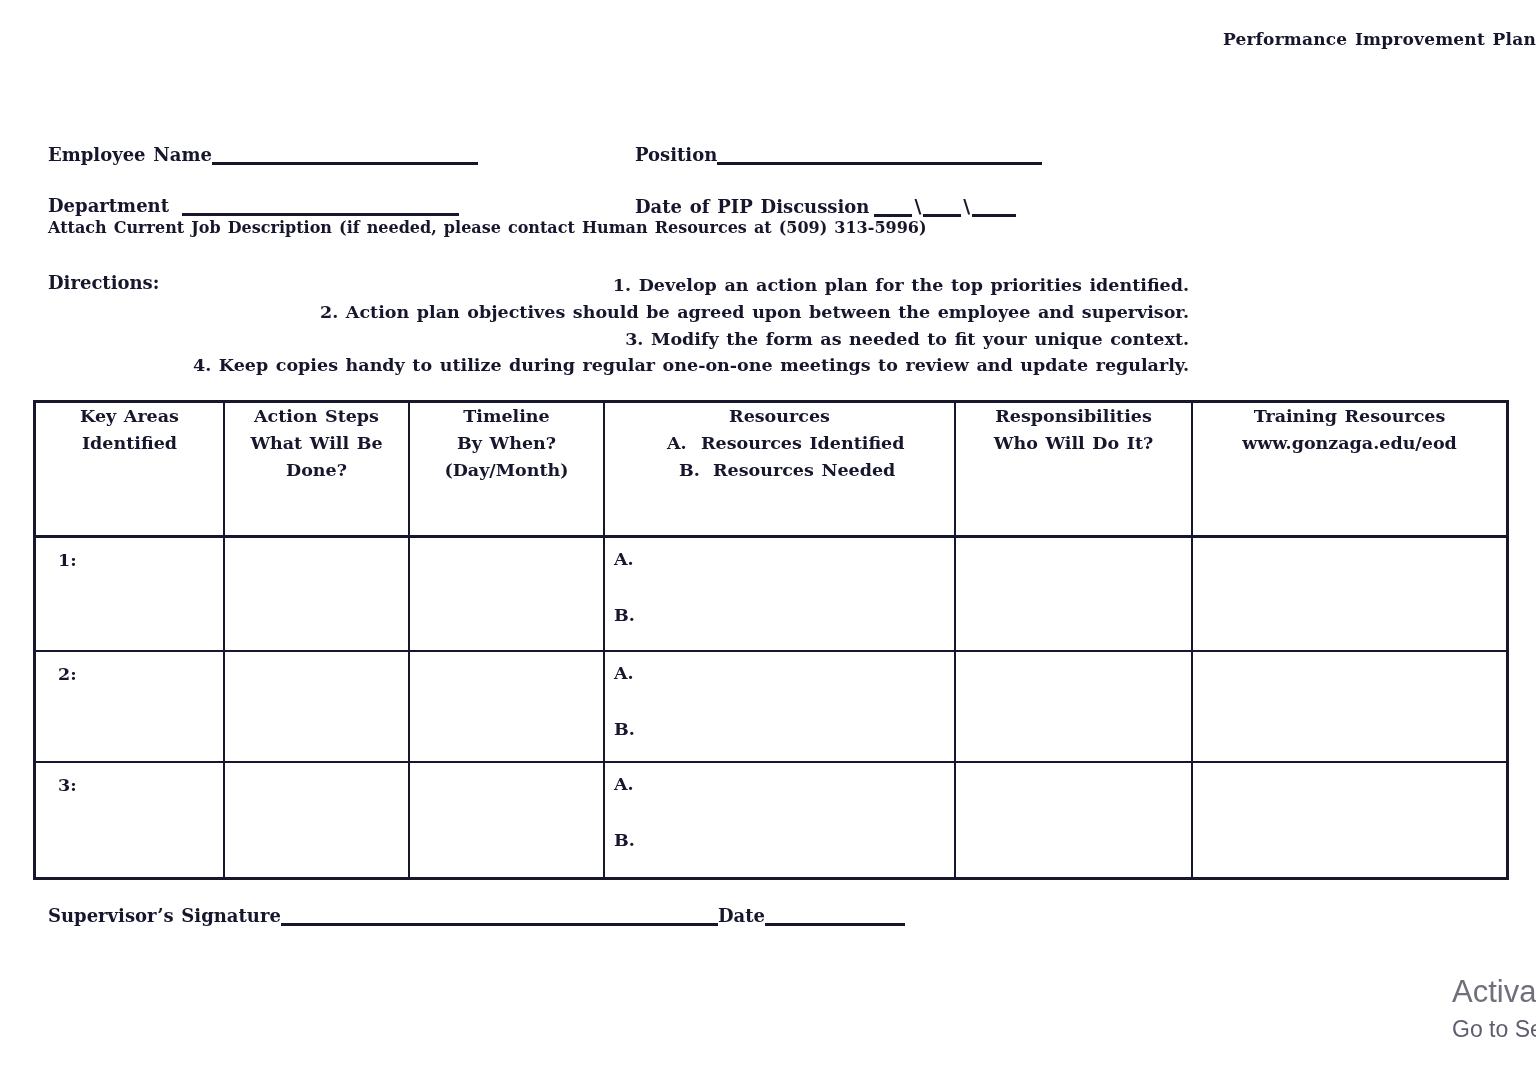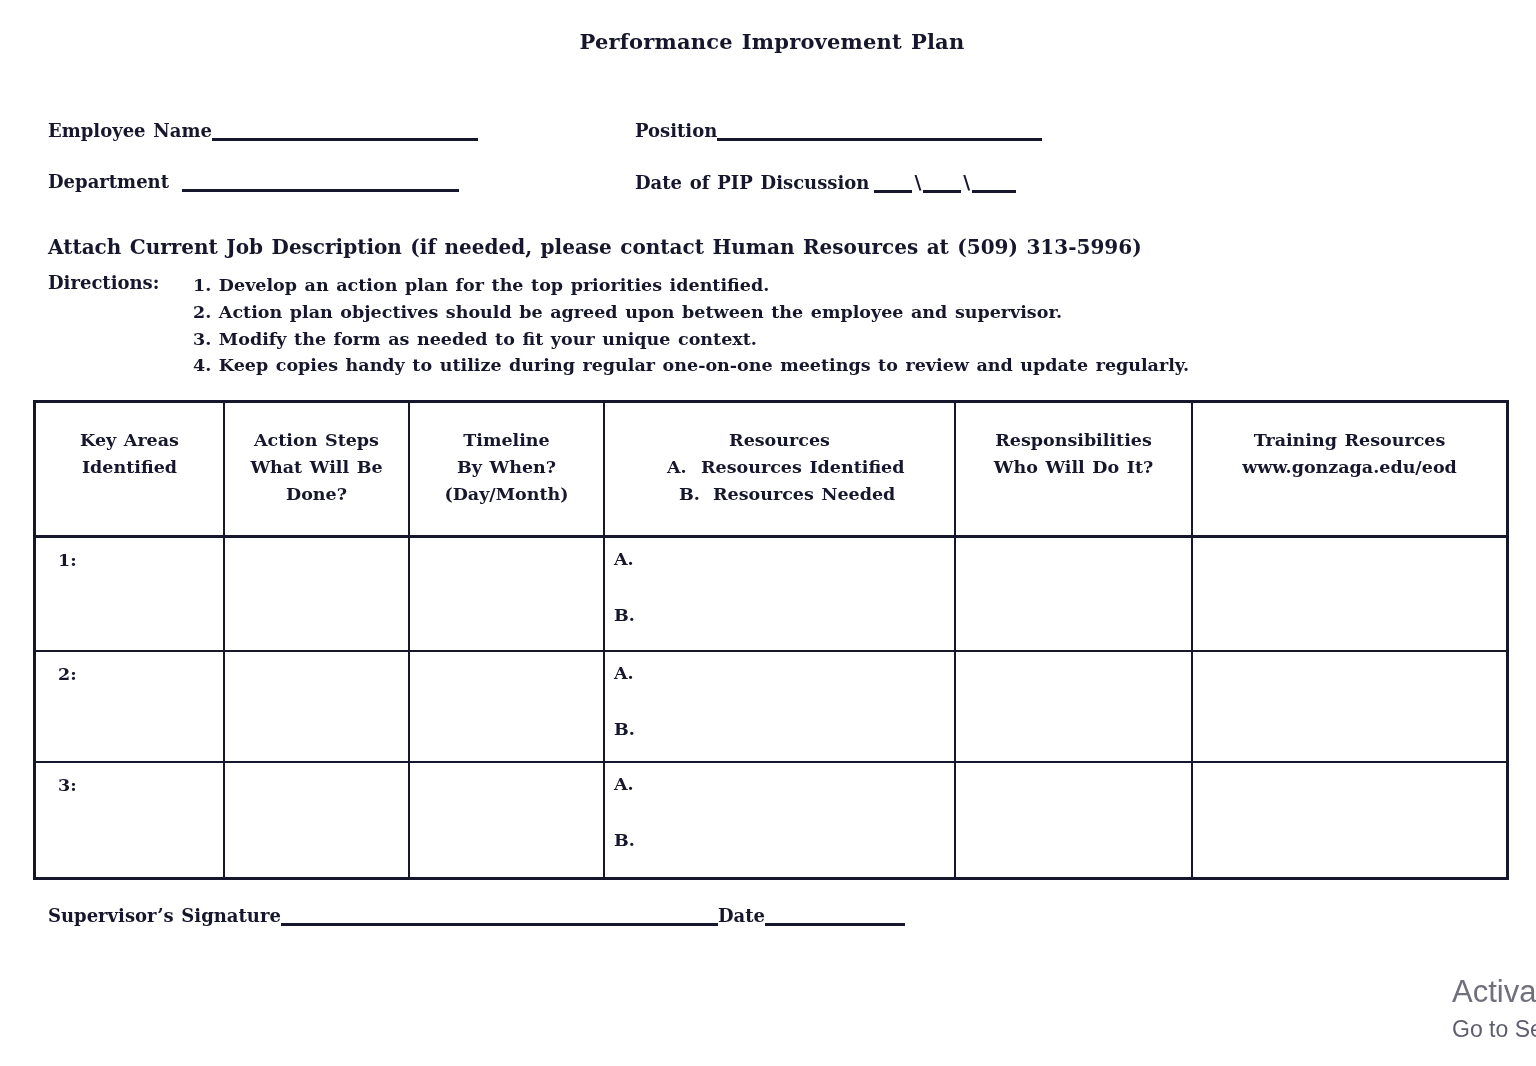--- a/index.html
+++ b/index.html
@@ -14,51 +14,51 @@
     width:1536px;height:1066px;
     background:#ffffff;
     overflow:hidden;
     font-family:"DejaVu Serif", serif;
     font-weight:bold;
     color:var(--ink);
     word-spacing:1.5px;
   }
   .title{
     position:absolute;left:8px;right:0;top:29px;
-    text-align:center;font-size:21px;letter-spacing:.2px;
+    text-align:right;font-size:17px;letter-spacing:.2px;
   }
-  .fieldline{position:absolute;font-size:18px;white-space:nowrap;}
+  .fieldline{position:absolute;font-size:18px;white-space:nowrap;margin-top:24px;}
   .blank{
     display:inline-block;height:1.0em;
     border-bottom:3px solid var(--ink);
     vertical-align:bottom;
   }
   .sep{display:inline-block;padding:0 2px;font-size:19px;}
-  .attach{position:absolute;left:48px;top:235px;font-size:20px;white-space:nowrap;text-align:right;}
+  .attach{position:absolute;left:48px;top:218px;font-size:16px;white-space:nowrap;text-align:right;}
   .dir-label{position:absolute;left:48px;top:272px;font-size:18px;text-align:right;}
-  .dir-items{position:absolute;left:193px;top:272px;font-size:17.5px;}
+  .dir-items{position:absolute;left:193px;top:272px;font-size:17.5px;text-align:right;}
   .dir-items div{line-height:26.8px;white-space:nowrap;}
 
   .pip-table{
     position:absolute;left:33px;top:400px;
     width:1476px;height:480px;
     border:3px solid var(--ink);
     display:grid;
     grid-template-columns:189px 185px 195px 351px 237px 1fr;
     grid-template-rows:135px 114px 111px 1fr;
   }
   .cell{
     border-right:2px solid var(--ink);
     border-bottom:2px solid var(--ink);
     font-size:17.5px;line-height:27px;
     overflow:hidden;
   }
   .cell.lastcol{border-right:none;}
   .cell.lastrow{border-bottom:none;}
-  .cell.hdr{border-bottom-width:3px;text-align:center;padding-top:24px;}
+  .cell.hdr{border-bottom-width:3px;text-align:center;padding-top:0;}
   .hdr .ab-line{display:flex;text-align:left;padding-left:62px;}
   .hdr .ab-line.b-line{padding-left:74px;}
   .hdr .ab-line .marker{width:34px;flex:0 0 auto;}
   .cell.keycell{padding:9px 0 0 22px;}
   .cell.abcell{padding:8px 0 0 9px;}
   .cell.abcell .b-mark{margin-top:29px;}
 
   .sigline{position:absolute;left:48px;font-size:18px;white-space:nowrap;}
 
   .wm1{

